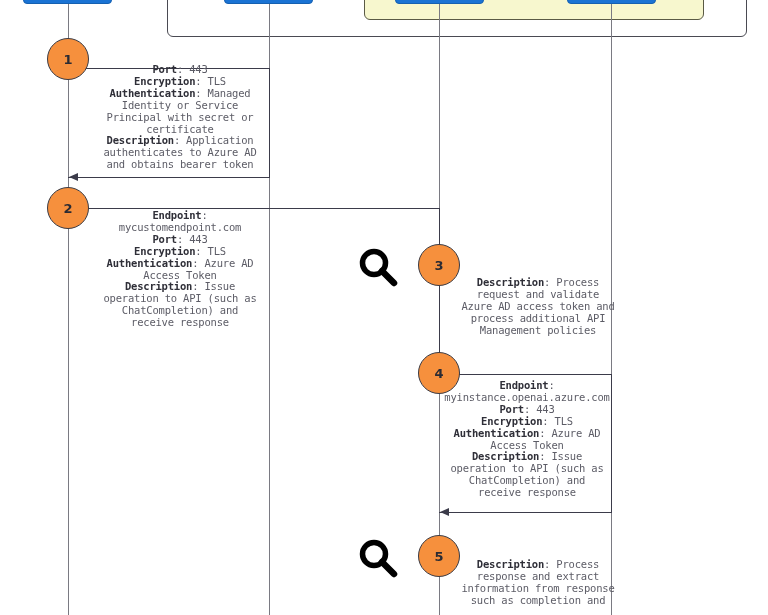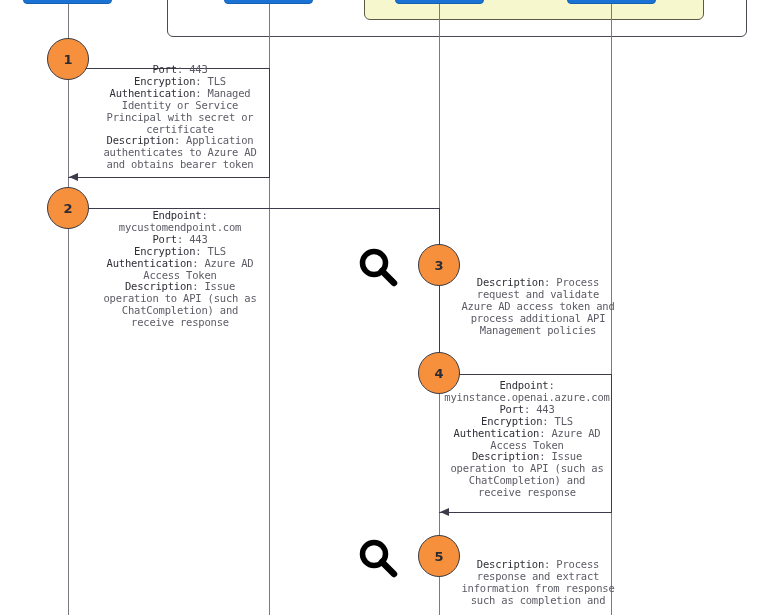--- a/index.html
+++ b/index.html
@@ -68,21 +68,21 @@
   .note {
     position: absolute;
     text-align: center;
     font-size: 10.5px;
     line-height: 11.9px;
     color: #5c5c66;
     letter-spacing: -0.2px;
     white-space: pre-line;
     font-family: "DejaVu Sans Mono", "Liberation Mono", monospace;
   }
-  .note b { color: #2f2f38; font-weight: normal; text-align: center; }
+  .note b { color: #2f2f38; font-weight: bold; text-align: center; }
 
   
   .loop-path {
     position: absolute;
     border-top: 1.6px solid #3b3b4a;
     border-right: 1.6px solid #3b3b4a;
     border-bottom: 1.6px solid #3b3b4a;
     border-left: none;
     background: transparent;
   }

